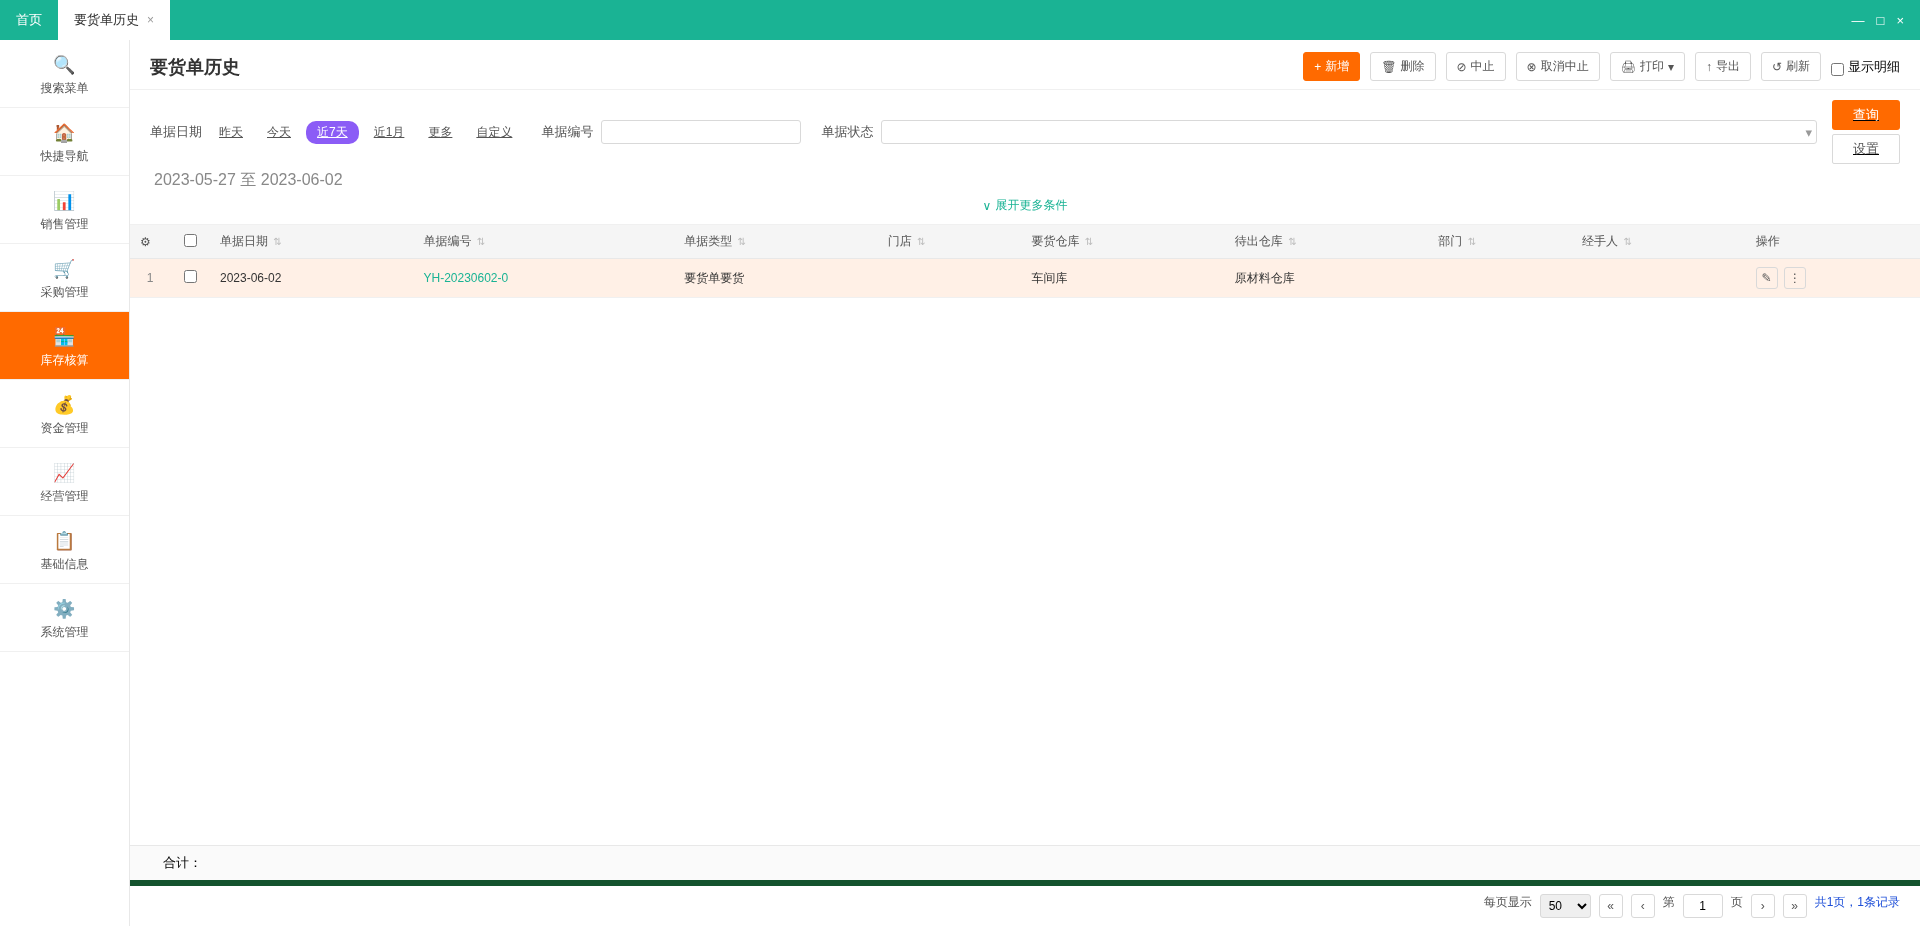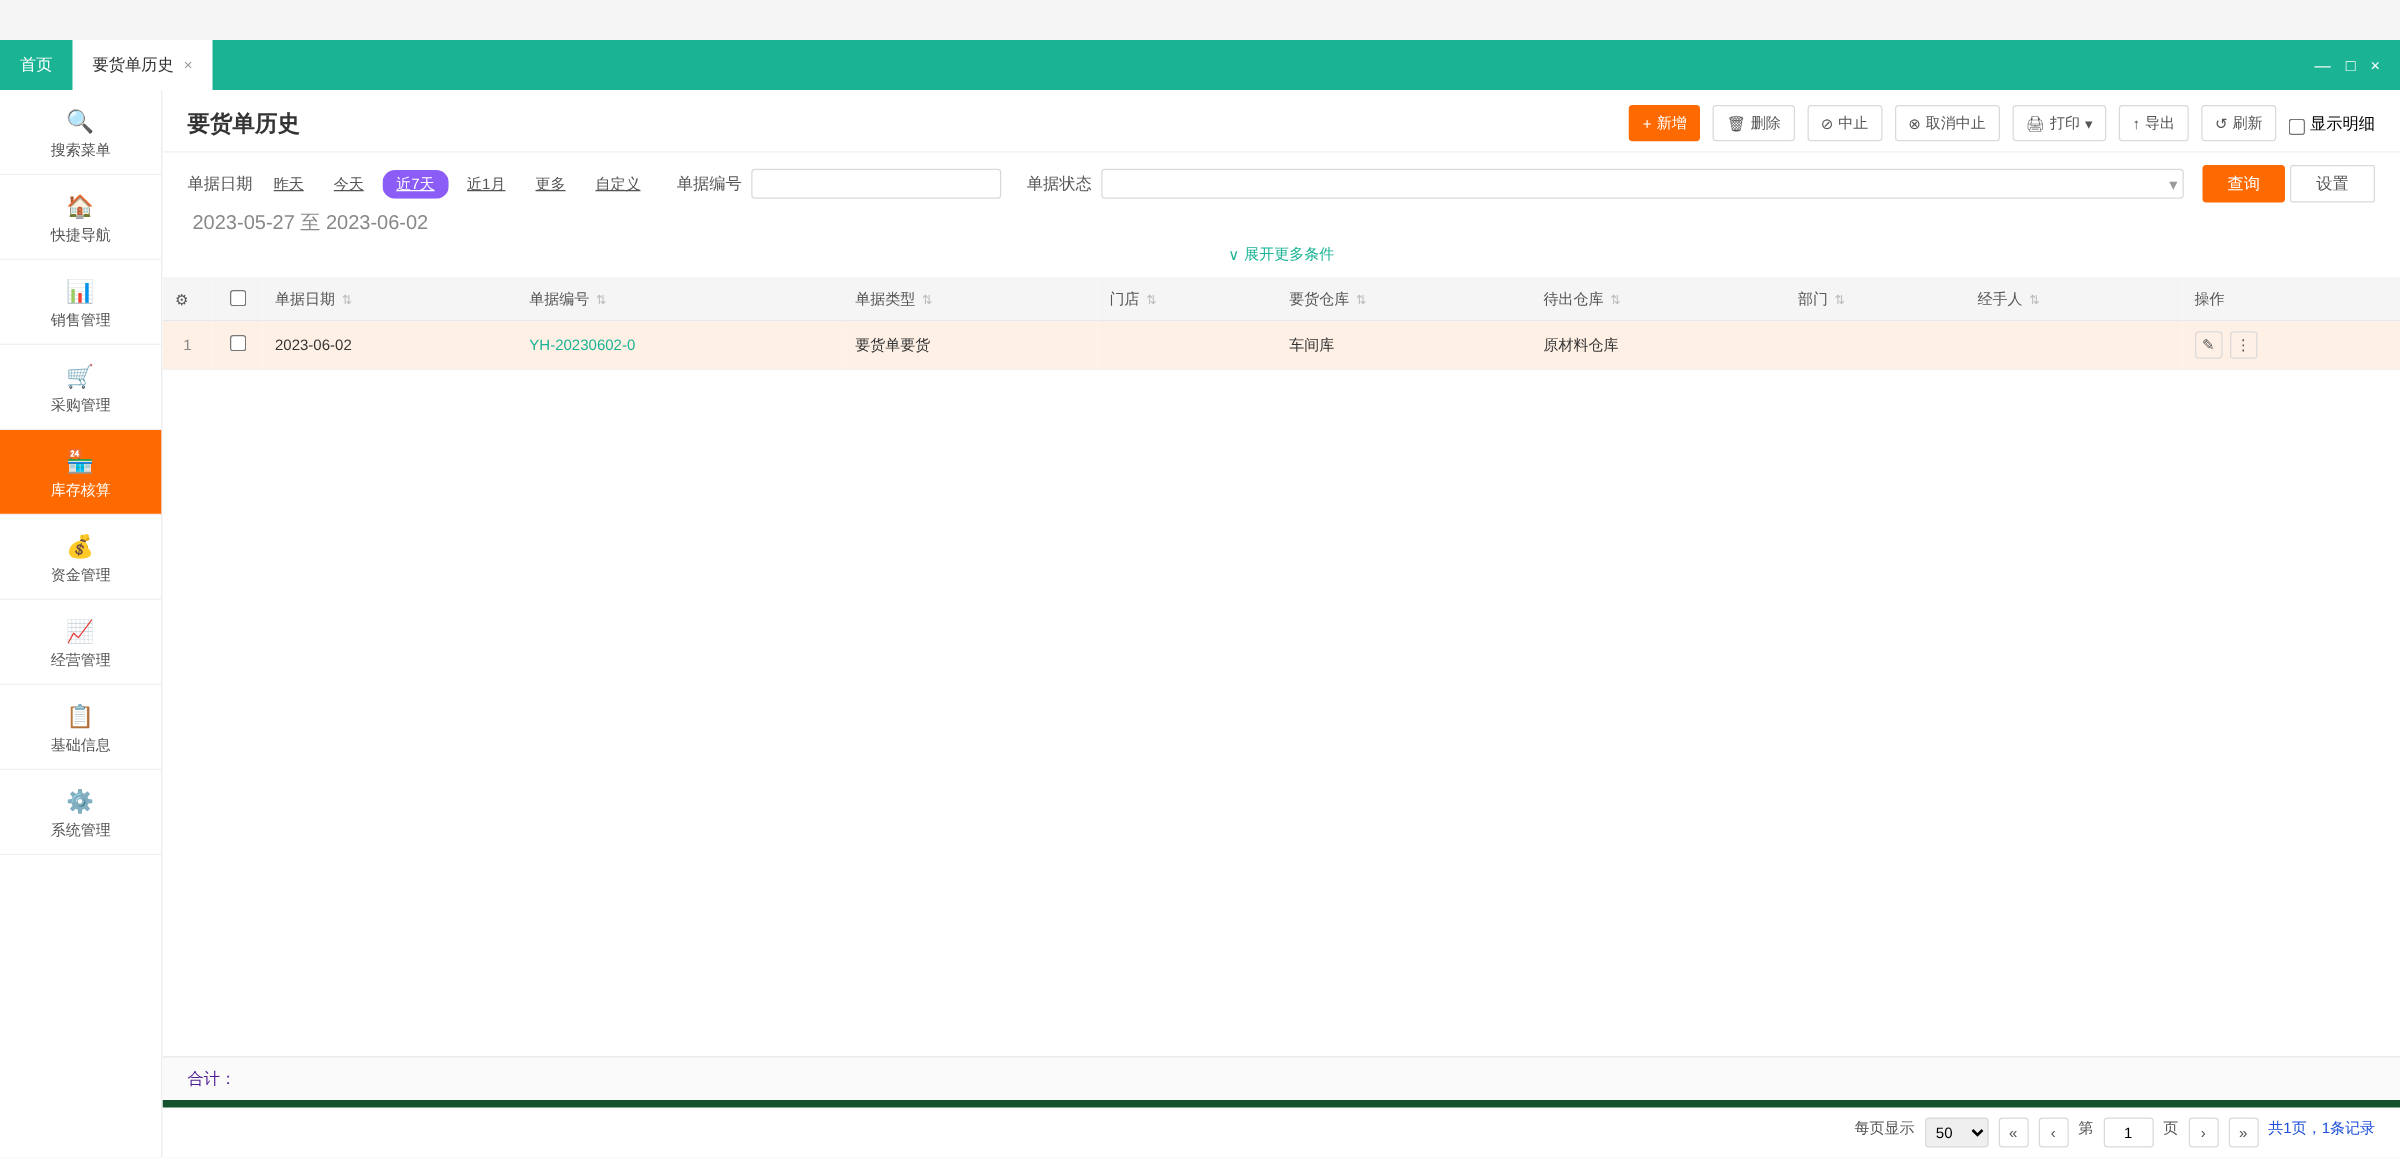--- a/index.html
+++ b/index.html
@@ -1,19 +1,19 @@
 <!DOCTYPE html>
 <html><head>
   <meta charset="utf-8">
   <style>
     * { margin: 0; padding: 0; box-sizing: border-box; }
     body { font-family: 'Microsoft YaHei', Arial, sans-serif; font-size: 13px; background: #f5f5f5; width: 1920px; height: 926px; overflow: hidden; display: flex; flex-direction: column; }
 
     
-    .top-bar { height: 40px; background: #1ab394; display: flex; align-items: center; padding: 0 0; flex-shrink: 0; margin-top: 32px; }
+    .top-bar { height: 40px; background: #1ab394; display: flex; align-items: center; padding: 0 0; flex-shrink: 0; }
     .top-bar-tab { display: flex; align-items: center; height: 100%; }
     .top-bar-tab .tab { padding: 0 16px; height: 100%; display: flex; align-items: center; color: #fff; font-size: 13px; cursor: pointer; }
     .top-bar-tab .tab.active { background: #fff; color: #333; position: relative; }
     .top-bar-tab .tab .close-btn { margin-left: 8px; color: #999; font-size: 12px; cursor: pointer; }
     .top-bar-right { margin-left: auto; display: flex; align-items: center; gap: 12px; padding-right: 16px; color: #fff; font-size: 13px; }
     .top-bar-right span { cursor: pointer; }
 
     
     .main-layout { display: flex; flex: 1; overflow: hidden; }
 
@@ -38,21 +38,21 @@
     .filter-area { padding: 10px 20px; border-bottom: 1px solid #f0f0f0; flex-shrink: 0; }
     .filter-row { display: flex; align-items: center; gap: 20px; margin-bottom: 6px; }
     .filter-item { display: flex; align-items: center; gap: 8px; }
     .filter-label { color: #555; font-size: 13px; white-space: nowrap; }
     .date-filters { display: flex; align-items: center; gap: 6px; }
     .date-btn { padding: 2px 8px; border-radius: 3px; cursor: pointer; font-size: 12px; color: #555; border: 1px solid transparent; text-decoration: underline; }
     .date-btn.active { background: #8b5cf6; color: #fff; border-radius: 10px; padding: 2px 10px; }
     .date-range-text { color: #888; font-size: 16px; margin-left: 4px; }
     .filter-input { border: 1px solid #d9d9d9; border-radius: 3px; padding: 4px 8px; font-size: 12px; width: 200px; outline: none; }
     .expand-more { display: flex; align-items: center; justify-content: center; gap: 4px; color: #1ab394; font-size: 12px; cursor: pointer; margin-top: 4px; }
-    .filter-actions { display: flex; flex-direction: row; gap: 4px; margin-left: auto; }
+    .filter-actions { display: flex; flex-direction: column; gap: 4px; margin-left: auto; text-decoration: underline; }
     .query-btn { background: #ff6a00; color: #fff; border: none; border-radius: 3px; padding: 6px 20px; cursor: pointer; font-size: 13px; }
     .settings-btn { background: #fff; color: #555; border: 1px solid #d9d9d9; border-radius: 2px; padding: 5px 20px; cursor: pointer; font-size: 13px; }
 
     
     .table-container { flex: 1; overflow: auto; padding: 0; }
     table { width: 100%; border-collapse: collapse; }
     thead tr { background: #f5f5f5; }
     th { padding: 8px 10px; text-align: left; font-size: 12px; color: #555; font-weight: normal; border-bottom: 1px solid #e8e8e8; white-space: nowrap; }
     th.sortable { cursor: pointer; }
     td { padding: 8px 10px; font-size: 12px; color: #333; border-bottom: 1px solid #f0f0f0; }
@@ -60,21 +60,21 @@
     .checkbox-cell { width: 40px; text-align: center; }
     .num-cell { width: 40px; text-align: center; color: #888; }
     .sort-icon { color: #bbb; font-size: 10px; margin-left: 2px; }
     .link-text { color: #1ab394; cursor: pointer; text-decoration: none; }
     .action-btns { display: flex; gap: 6px; }
     .action-icon { width: 22px; height: 22px; border: 1px solid #d9d9d9; border-radius: 3px; display: flex; align-items: center; justify-content: center; cursor: pointer; color: #555; font-size: 12px; }
     .settings-icon-cell { width: 40px; }
 
     
     .table-footer { padding: 8px 20px; border-top: 1px solid #e8e8e8; background: #fafafa; flex-shrink: 0; display: flex; align-items: center; }
-    .total-label { color: #4c1d95; font-size: 13px; }
+    .total-label { color: #000000; font-size: 13px; margin-left: 13px; }
 
     
     .pagination { padding: 8px 20px; border-top: 6px solid #14532d; display: flex; justify-content: flex-end; gap: 8px; flex-shrink: 0; }
     .pagination-label { color: #555; font-size: 12px; }
     .pagination-select { border: 1px solid #d9d9d9; border-radius: 3px; padding: 2px 4px; font-size: 12px; }
     .pagination-btn { width: 24px; height: 24px; border: 1px solid #d9d9d9; border-radius: 3px; display: flex; align-items: center; justify-content: center; cursor: pointer; color: #555; font-size: 12px; background: #fff; }
     .pagination-input { width: 40px; border: 1px solid #d9d9d9; border-radius: 3px; padding: 2px 4px; text-align: center; font-size: 12px; }
     .pagination-info { color: #1d4ed8; font-size: 12px; }
   </style>
 </head>

